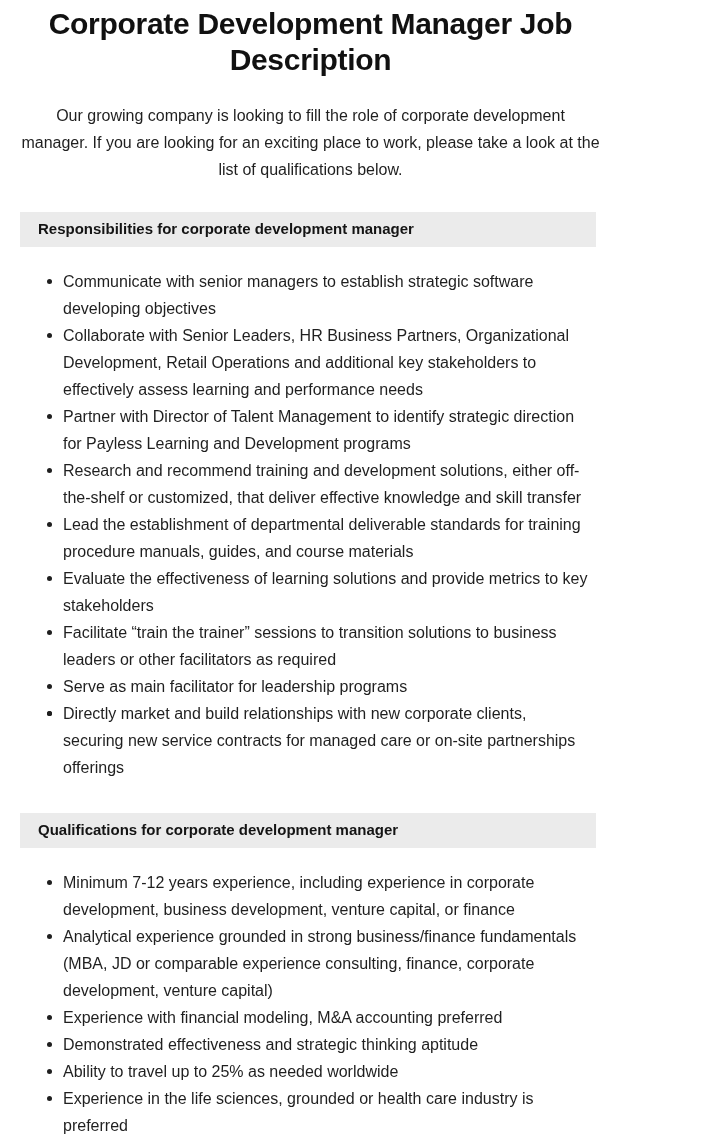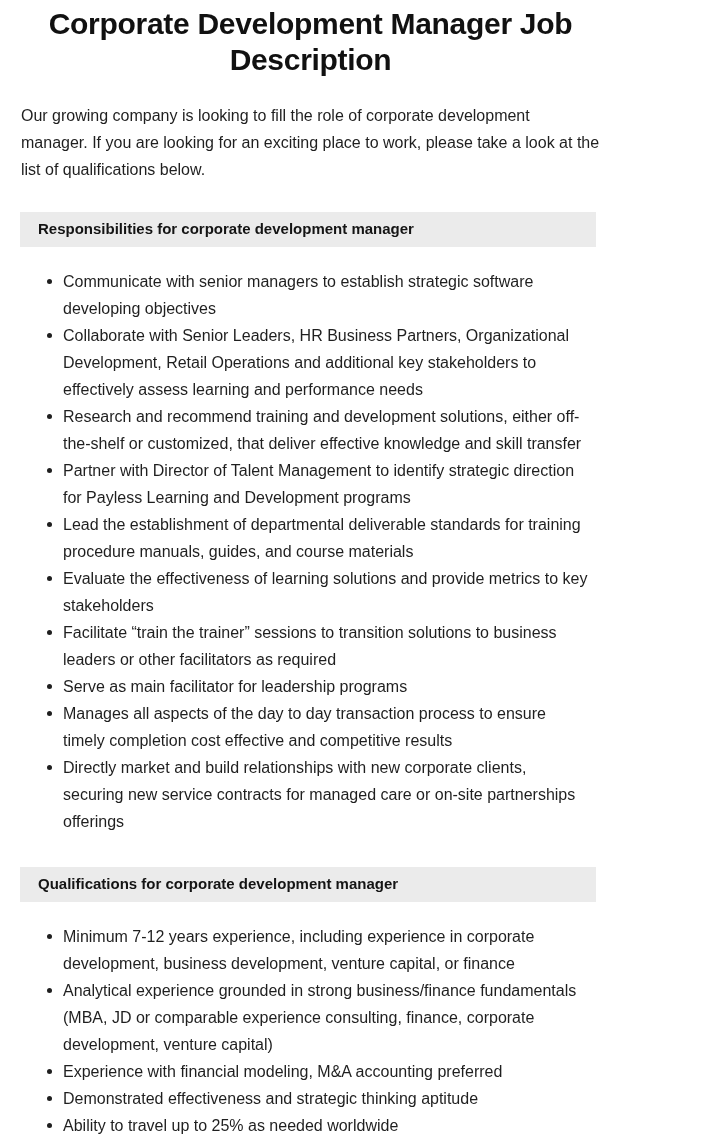--- a/index.html
+++ b/index.html
@@ -33,20 +33,21 @@
     letter-spacing: -0.3px;
   }
 
   
   .intro {
     font-size: 16px;
     line-height: 27px;
     color: #1f1f1f;
     margin: 24px 21px 6px 21px;
     max-width: 680px;
+    text-align: center;
   }
 
   
   .section {
     margin-top: 29px;
   }
   .section-header {
     background: #ebebeb;
     margin: 0 25px 0 20px;
     padding: 8px 0 9px 18px;
@@ -91,27 +92,27 @@
 
   <h1 class="doc-title">Corporate Development Manager Job Description</h1>
 
   <p class="intro">Our growing company is looking to fill the role of corporate development manager. If you are looking for an exciting place to work, please take a look at the list of qualifications below.</p>
 
   <div class="section section-responsibilities">
     <div class="section-header">Responsibilities for corporate development manager</div>
     <ul class="bullet-list">
         <li class="bullet-item"><span class="dot"></span><span>Communicate with senior managers to establish strategic software developing objectives</span></li>
         <li class="bullet-item"><span class="dot"></span><span>Collaborate with Senior Leaders, HR Business Partners, Organizational Development, Retail Operations and additional key stakeholders to effectively assess learning and performance needs</span></li>
+        <li class="bullet-item"><span class="dot"></span><span>Partner with Director of Talent Management to identify strategic direction for Payless Learning and Development programs</span></li>
         <li class="bullet-item"><span class="dot"></span><span>Research and recommend training and development solutions, either off-the-shelf or customized, that deliver effective knowledge and skill transfer</span></li>
-        <li class="bullet-item"><span class="dot"></span><span>Partner with Director of Talent Management to identify strategic direction for Payless Learning and Development programs</span></li>
         <li class="bullet-item"><span class="dot"></span><span>Lead the establishment of departmental deliverable standards for training procedure manuals, guides, and course materials</span></li>
         <li class="bullet-item"><span class="dot"></span><span>Evaluate the effectiveness of learning solutions and provide metrics to key stakeholders</span></li>
         <li class="bullet-item"><span class="dot"></span><span>Facilitate “train the trainer” sessions to transition solutions to business leaders or other facilitators as required</span></li>
         <li class="bullet-item"><span class="dot"></span><span>Serve as main facilitator for leadership programs</span></li>
-        <li class="bullet-item"><span class="dot"></span><span>Manages all aspects of the day to day transaction process to ensure timely completion cost effective and competitive results</span></li>
+        <li class="bullet-item"><span class="dot"></span></li>
         <li class="bullet-item"><span class="dot"></span><span>Directly market and build relationships with new corporate clients, securing new service contracts for managed care or on-site partnerships offerings</span></li>
       </ul>
   </div>
 
   <div class="section section-qualifications">
     <div class="section-header">Qualifications for corporate development manager</div>
     <ul class="bullet-list">
         <li class="bullet-item"><span class="dot"></span><span>Minimum 7-12 years experience, including experience in corporate development, business development, venture capital, or finance</span></li>
         <li class="bullet-item"><span class="dot"></span><span>Analytical experience grounded in strong business/finance fundamentals (MBA, JD or comparable experience consulting, finance, corporate development, venture capital)</span></li>
         <li class="bullet-item"><span class="dot"></span><span>Experience with financial modeling, M&amp;A accounting preferred</span></li>

